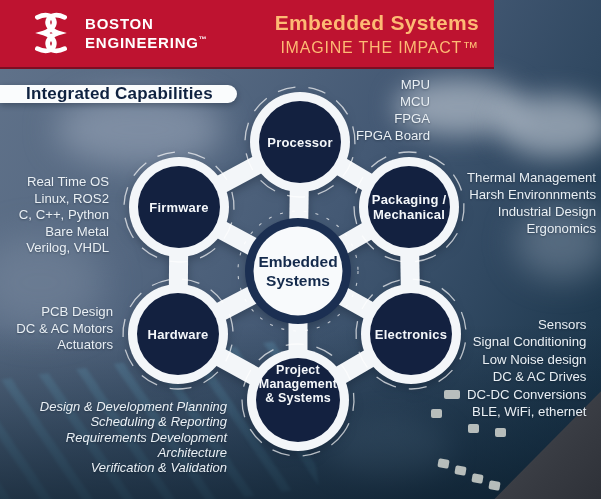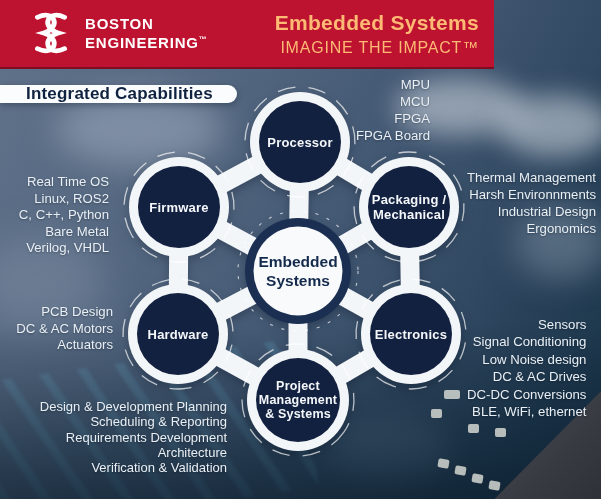--- a/index.html
+++ b/index.html
@@ -54,21 +54,21 @@
   .list div{line-height:17px;}
   #list-processor{left:356px;top:76px;}
   #list-firmware{right:492px;top:163px;text-align:right;margin-top:11px;}
   #list-firmware div{line-height:16.5px;}
   #list-packaging{left:467px;top:169px;}
   #list-hardware{right:488px;top:304px;text-align:right;}
   #list-hardware div{line-height:16.5px;}
   #list-electronics{left:467px;top:288px;margin-top:28px;}
   #list-electronics div{line-height:17.4px;}
   #list-project{right:374px;top:399px;text-align:right;font-size:13px;}
-  #list-project div{line-height:15.3px;}
+  #list-project div{line-height:15.3px;font-style:italic;}
 </style>
 </head>
 <body>
 
 <div class="stage">
 
   <div>
     <div class="blob blob1"></div>
     <div class="blob blob2"></div>
     <div class="blob blob3"></div>
@@ -151,21 +151,21 @@
   <div class="node-label" style="left:300px;top:142px;">
     <div>Processor</div>
   </div>
   <div class="node-label" style="left:409px;top:207px;">
     <div>Packaging /</div>
     <div>Mechanical</div>
   </div>
   <div class="node-label" style="left:411px;top:334px;">
     <div>Electronics</div>
   </div>
-  <div class="node-label small" style="left:298px;top:400px;">
+  <div class="node-label small" style="left:298px;top:384px;">
     <div>Project</div>
     <div>Management</div>
     <div>&amp; Systems</div>
   </div>
   <div class="node-label" style="left:178px;top:334px;">
     <div>Hardware</div>
   </div>
   <div class="node-label" style="left:179px;top:207px;">
     <div>Firmware</div>
   </div>

